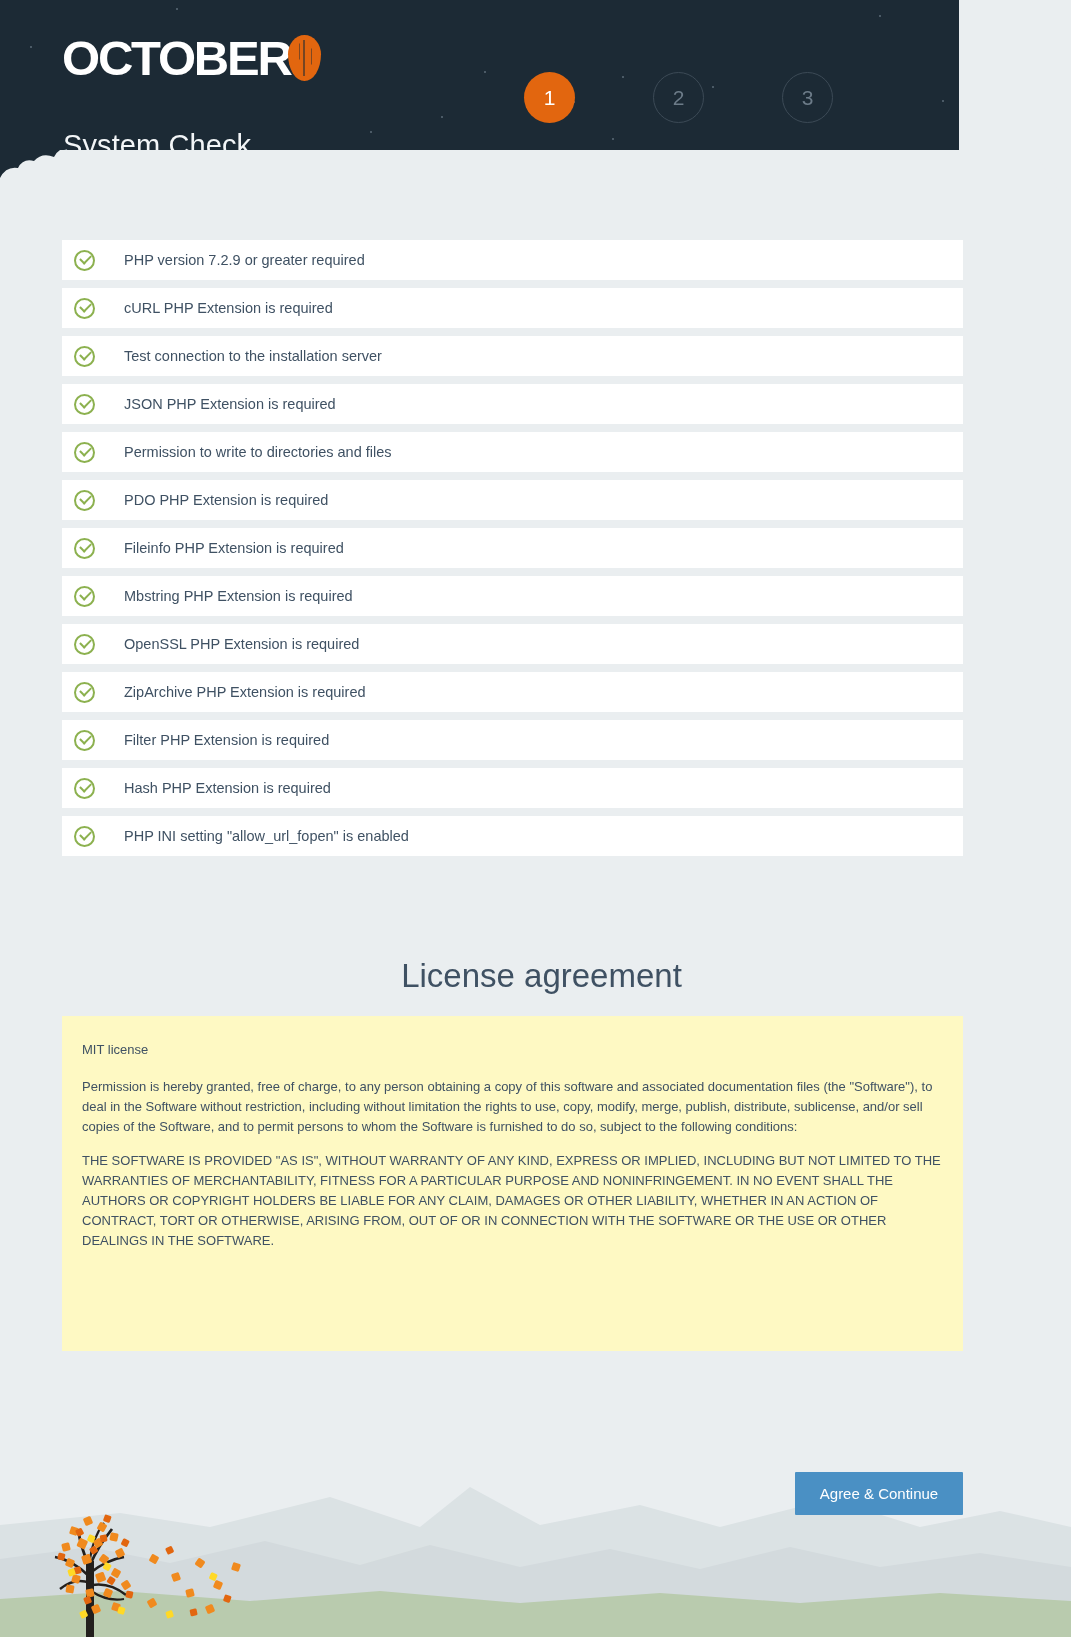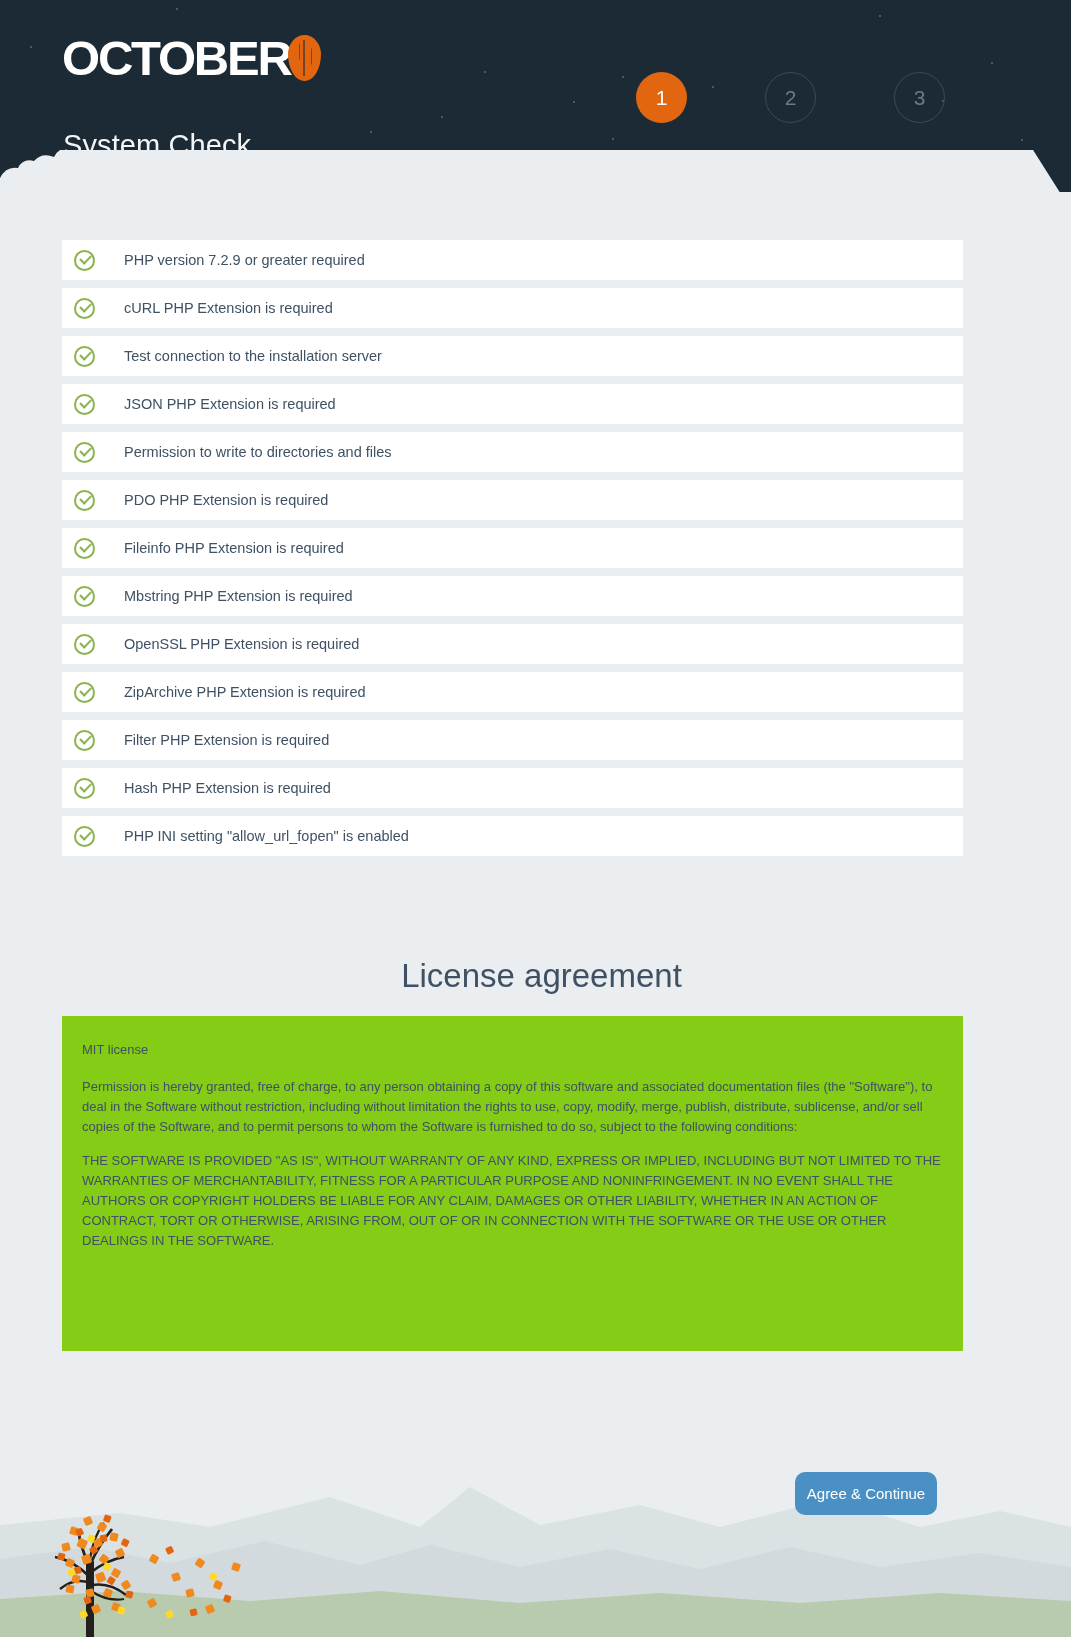--- a/index.html
+++ b/index.html
@@ -17,21 +17,21 @@
     width: 1071px;
     height: 1637px;
     background: #eaeef0;
     overflow: hidden;
   }
 
   
   .header {
     position: absolute;
     top: 0; left: 0;
-    width: 1071px;
+    width: 959px;
     height: 200px;
     background: #1c2a35;
     overflow: hidden;
   }
 
   .star {
     position: absolute;
     background: #8fa0ad;
     border-radius: 50%;
     opacity: .55;
@@ -182,21 +182,21 @@
     font-weight: normal;
     color: #3f5163;
   }
 
   .license-box {
     position: absolute;
     top: 1016px;
     left: 62px;
     width: 901px;
     height: 335px;
-    background: #84cc16;
+    background: #fef9c3;
     padding: 26px 20px 0 20px;
     overflow: hidden;
   }
   .license-sub {
     font-size: 13px;
     color: #3f5163;
     margin-bottom: 20px;
   }
   .license-p {
     font-size: 13px;
@@ -214,26 +214,26 @@
     width: 1071px;
     height: 260px;
     z-index: 1;
   }
 
   
   .agree-btn {
     position: absolute;
     left: 795px;
     top: 1472px;
-    width: 142px;
+    width: 168px;
     height: 43px;
     background: #4a90c4;
     color: #ffffff;
     border: none;
-    border-radius: 10px;
+    border-radius: 1px;
     font-size: 15px;
     font-family: "Liberation Sans", sans-serif;
     cursor: pointer;
     z-index: 5;
   }
 </style>
 </head>
 <body>
 
 <div id="page">

